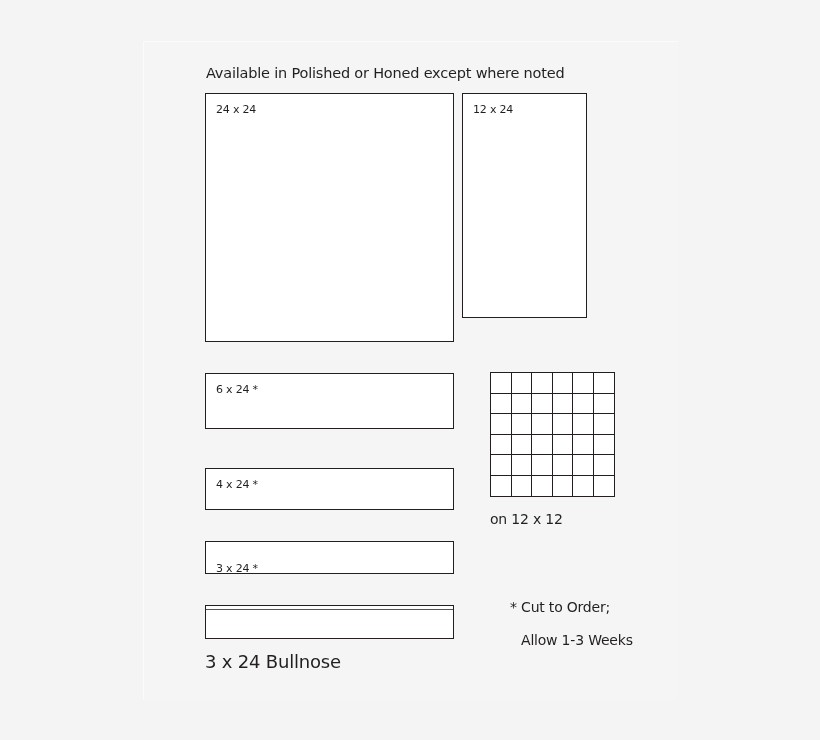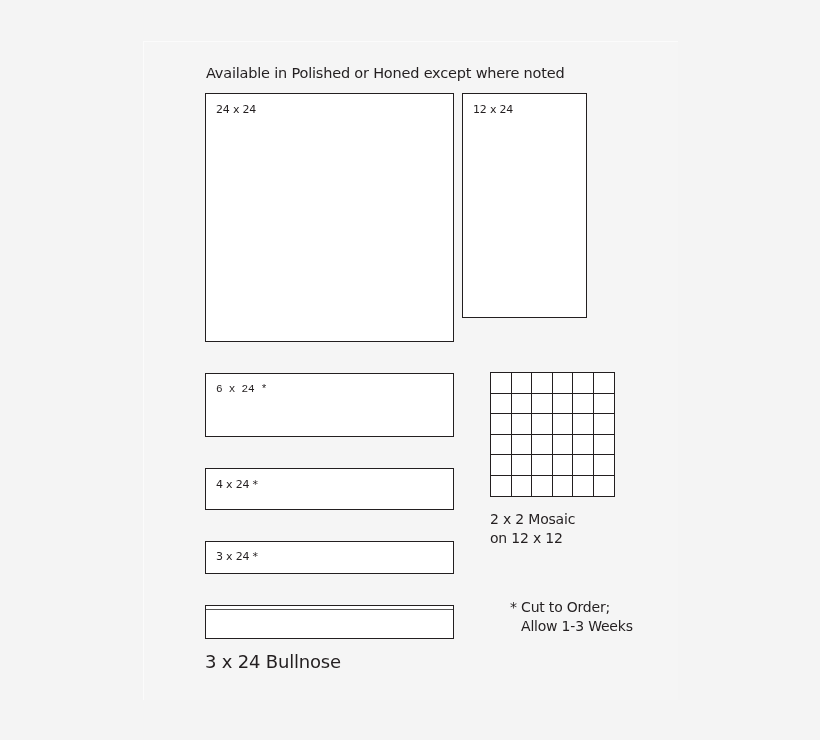--- a/index.html
+++ b/index.html
@@ -36,26 +36,26 @@
   }
   .tile-label {
     position: absolute;
     left: 10px; top: 9px;
     font-size: 11px;
     letter-spacing: -0.2px;
     white-space: nowrap;
   }
   .t-24x24 { left: 205px; top: 93px; width: 249px; height: 249px; }
   .t-12x24 { left: 462px; top: 93px; width: 125px; height: 225px; }
-  .t-6x24  { left: 205px; top: 373px; width: 249px; height: 64px; font-family: Liberation Mono, monospace; }
+  .t-6x24  { left: 205px; top: 373px; width: 249px; height: 56px; }
   .t-4x24  { left: 205px; top: 468px; width: 249px; height: 42px; }
   .t-3x24  { left: 205px; top: 541px; width: 249px; height: 33px; }
   .t-bull  { left: 205px; top: 605px; width: 249px; height: 34px; }
   .t-4x24 .tile-label { top: 9px; }
-  .t-3x24 .tile-label { top: 8px; }
+  .t-3x24 .tile-label { top: 20px; }
   .bull-line {
     position: absolute; left: 0; right: 0; top: 3px;
     height: 0; border-top: 1.5px solid #555;
   }
   .mosaic {
     position: absolute;
     left: 490px; top: 372px;
     width: 125px; height: 125px;
     background: #fff;
     border: 1.5px solid #231f20;
@@ -72,21 +72,21 @@
   .mosaic .cell.last-col { border-right: none; }
   .mosaic .cell.last-row { border-bottom: none; }
   .text-block {
     font-size: 14px;
     line-height: 19px;
     letter-spacing: -0.2px;
     white-space: nowrap;
   }
   .mosaic-caption { left: 490px; top: 510px; }
   .note { left: 510px; top: 598px; }
-  .note .indent { padding-left: 11px; }
+  .note .indent { padding-left: 11px; margin-top: 14px; }
   .bull-caption { left: 205px; top: 651px; font-size: 18px; letter-spacing: -0.2px; white-space: nowrap; }
 </style>
 </head>
 <body>
 
 <div class="panel"></div>
 
 <div class="abs title">Available in Polished or Honed except where noted</div>
 
 <div class="tile t-24x24">
@@ -147,20 +147,19 @@
     <div class="cell last-col"></div>
     <div class="cell last-row"></div>
     <div class="cell last-row"></div>
     <div class="cell last-row"></div>
     <div class="cell last-row"></div>
     <div class="cell last-row"></div>
     <div class="cell last-col last-row"></div>
   </div>
 
 <div class="abs text-block mosaic-caption">
-  <div>2 x 2 Mosaic</div>
   <div>on 12 x 12</div>
 </div>
 
 <div class="abs text-block note">
   <div>* Cut to Order;</div>
   <div class="indent">Allow 1-3 Weeks</div>
 </div>
 
 </body></html>

